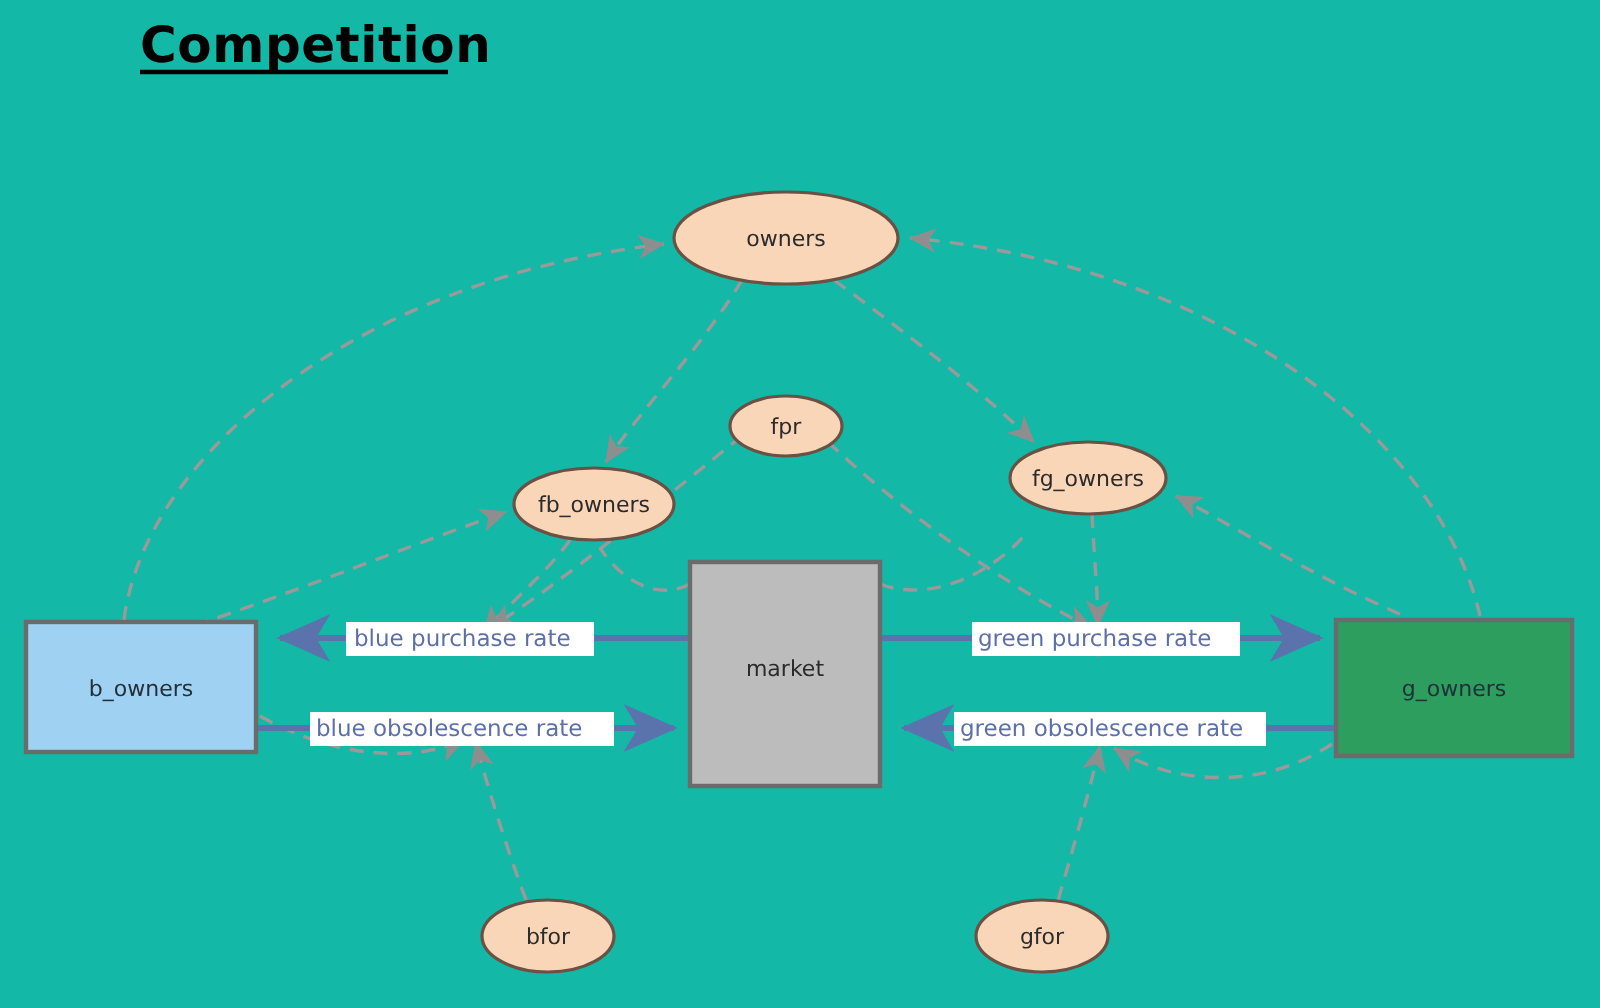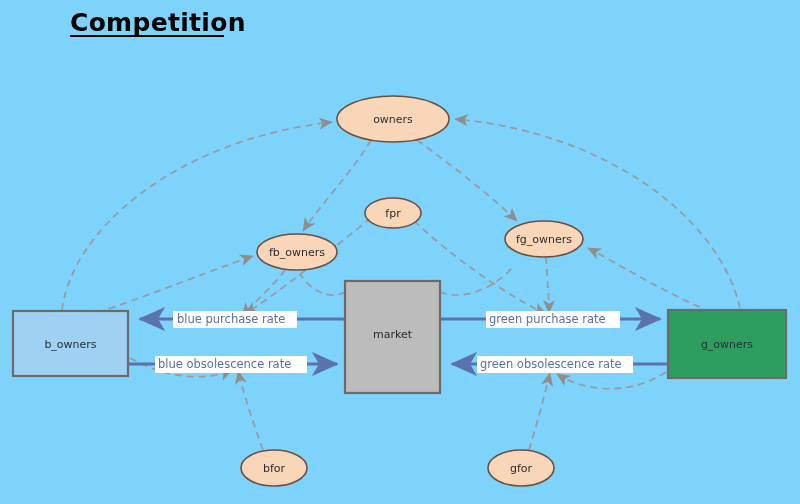--- a/index.html
+++ b/index.html
@@ -4,21 +4,21 @@
 <style>
   html, body {
     margin: 0;
     padding: 0;
     background: #ffffff;
   }
   #canvas {
     position: relative;
     width: 800px;
     height: 504px;
-    background: #7dd3fc;
+    background: #14b8a6;
     font-family: "DejaVu Sans", sans-serif;
     overflow: hidden;
   }
   #diagram-svg {
     position: absolute;
     top: 0;
     left: 0;
     width: 800px;
     height: 504px;
   }

